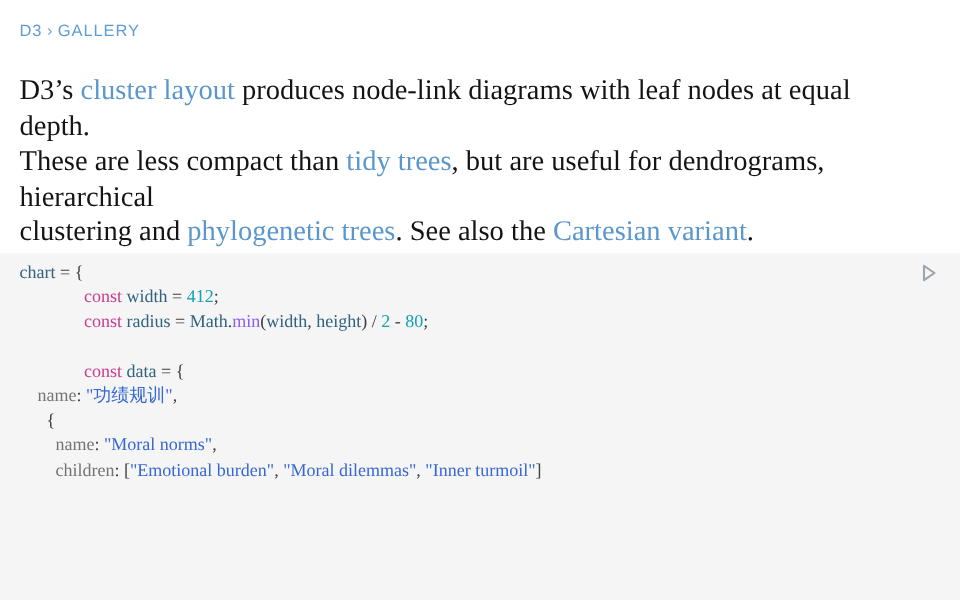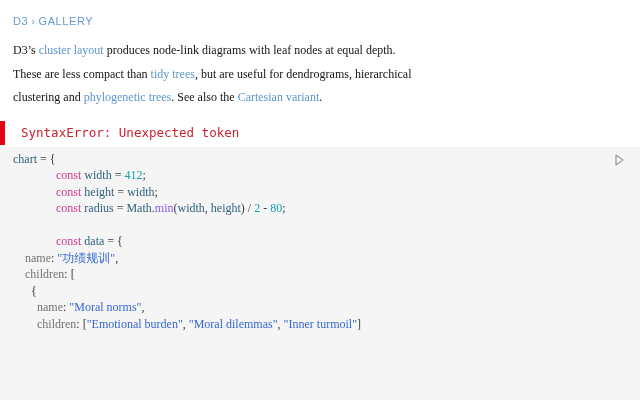--- a/index.html
+++ b/index.html
@@ -25,22 +25,22 @@
   .page-title {
     margin: 7px 13px 0 13px;
     font-size: 26px; line-height: 31px;
     font-weight: 700;
     color: #2f2f2f;
     letter-spacing: -0.2px;
   }
 
   
   .intro {
-    margin: 11px 13px 0 13px;
-    font-size: 12px; line-height: 23.5px;
+    margin: 21px 13px 0 13px;
+    font-size: 19px; line-height: 23.5px;
     color: #141414;
     max-width: 560px;
   }
   .intro a.ilink { color: #5b96cc; text-decoration: none; cursor: pointer; }
 
   
   .error-banner {
     margin-top: 11px;
     display: flex; align-items: center;
     border-left: 5px solid #e40613;
@@ -90,40 +90,35 @@
 
 <div class="page">
 
   <div class="breadcrumb">
     <a>D3</a><span class="sep">›</span><a>GALLERY</a>
   </div>
 
 
   <p class="intro"><span>D3’s </span><a class="ilink">cluster layout</a><span> produces node-link diagrams with leaf nodes at equal depth.</span><br><span>These are less compact than </span><a class="ilink">tidy trees</a><span>, but are useful for dendrograms, hierarchical</span><br><span>clustering and </span><a class="ilink">phylogenetic trees</a><span>. See also the </span><a class="ilink">Cartesian variant</a><span>.</span></p>
 
-  <div class="error-banner">
-    <span class="msg">SyntaxError: Unexpected token</span>
-  </div>
 
   <div class="code-cell">
     <button class="run-btn" title="">
       <span>
         <svg width="16" height="16" viewBox="0 0 16 16">
           <path d="M5 3.2 L12 8 L5 12.8 Z" fill="none" stroke="#a0a5aa" stroke-width="1.4" stroke-linejoin="round"></path>
         </svg>
       </span>
     </button>
     <div>
         <div class="code-line"><span class="tok-def">chart</span><span class="tok-pln"> = {</span></div>
         <div class="code-line"><span class="tok-pln">  </span><span class="tok-kw">const</span><span class="tok-pln"> </span><span class="tok-def">width</span><span class="tok-pln"> = </span><span class="tok-num">412</span><span class="tok-pln">;</span></div>
-        <div class="code-line"><span class="tok-pln">  </span><span class="tok-kw">const</span><span class="tok-pln"> </span><span class="tok-def">height</span><span class="tok-pln"> = </span><span class="tok-def">width</span><span class="tok-pln">;</span></div>
         <div class="code-line"><span class="tok-pln">  </span><span class="tok-kw">const</span><span class="tok-pln"> </span><span class="tok-def">radius</span><span class="tok-pln"> = </span><span class="tok-def">Math</span><span class="tok-pln">.</span><span class="tok-fn">min</span><span class="tok-pln">(</span><span class="tok-def">width</span><span class="tok-pln">, </span><span class="tok-def">height</span><span class="tok-pln">) / </span><span class="tok-num">2</span><span class="tok-pln"> - </span><span class="tok-num">80</span><span class="tok-pln">;</span></div>
         <div class="code-line">&nbsp;</div>
         <div class="code-line"><span class="tok-pln">  </span><span class="tok-kw">const</span><span class="tok-pln"> </span><span class="tok-def">data</span><span class="tok-pln"> = {</span></div>
         <div class="code-line"><span class="tok-pln">    </span><span class="tok-prop">name</span><span class="tok-pln">: </span><span class="tok-str">"功绩规训"</span><span class="tok-pln">,</span></div>
-        <div class="code-line"><span class="tok-pln">    </span><span class="tok-prop">children</span><span class="tok-pln">: [</span></div>
         <div class="code-line"><span class="tok-pln">      {</span></div>
         <div class="code-line"><span class="tok-pln">        </span><span class="tok-prop">name</span><span class="tok-pln">: </span><span class="tok-str">"Moral norms"</span><span class="tok-pln">,</span></div>
         <div class="code-line"><span class="tok-pln">        </span><span class="tok-prop">children</span><span class="tok-pln">: [</span><span class="tok-str">"Emotional burden"</span><span class="tok-pln">, </span><span class="tok-str">"Moral dilemmas"</span><span class="tok-pln">, </span><span class="tok-str">"Inner turmoil"</span><span class="tok-pln">]</span></div>
       </div>
   </div>
 
 </div>
 
 </body></html>

